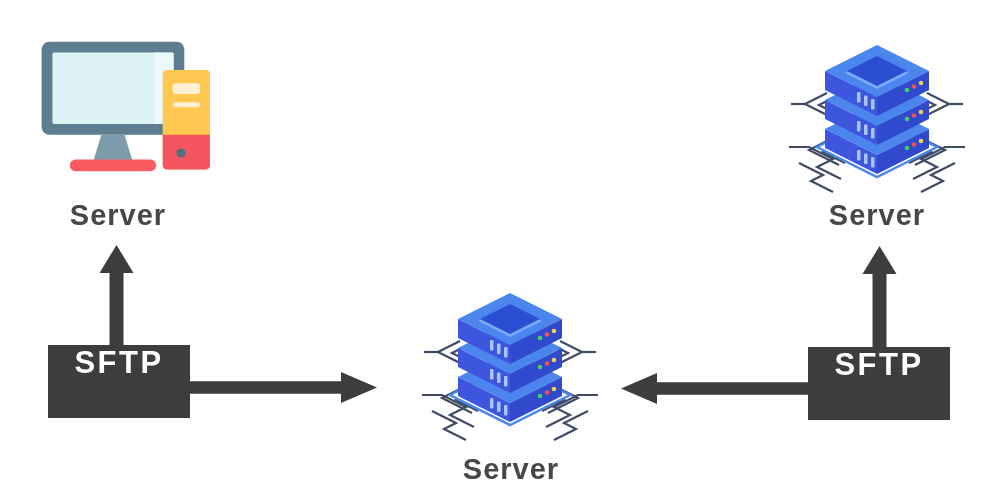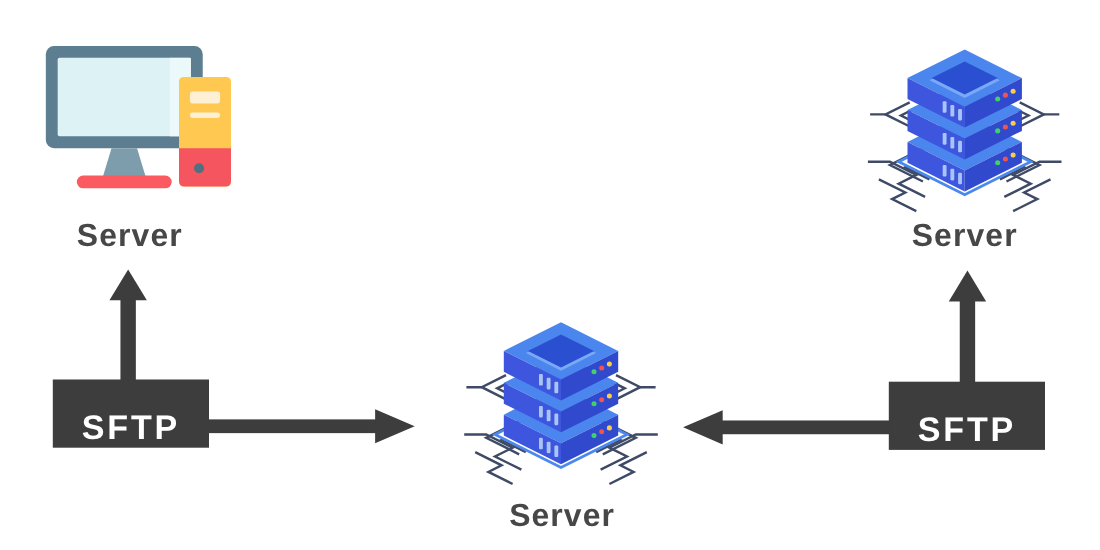--- a/index.html
+++ b/index.html
@@ -41,23 +41,23 @@
     width:160px;
     text-align:center;
     font-size:29px;
     font-weight:bold;
     letter-spacing:1px;
     color:var(--label-text);
     z-index:3;
   }
   .sftp-box{
     position:absolute;
-    width:142px;height:62px;
+    width:142px;height:73px;
     background:var(--box-bg);
-    display:flex;align-items:flex-end;justify-content:center;
+    display:flex;align-items:flex-start;justify-content:center;
     z-index:2;
   }
   .sftp-box span{
     color:var(--box-text);
     font-size:31px;
     font-weight:bold;
     letter-spacing:2.5px;
   }
   .arrows{position:absolute;left:0;top:0;z-index:1;}
   .arrows .a{fill:var(--arrow);}

